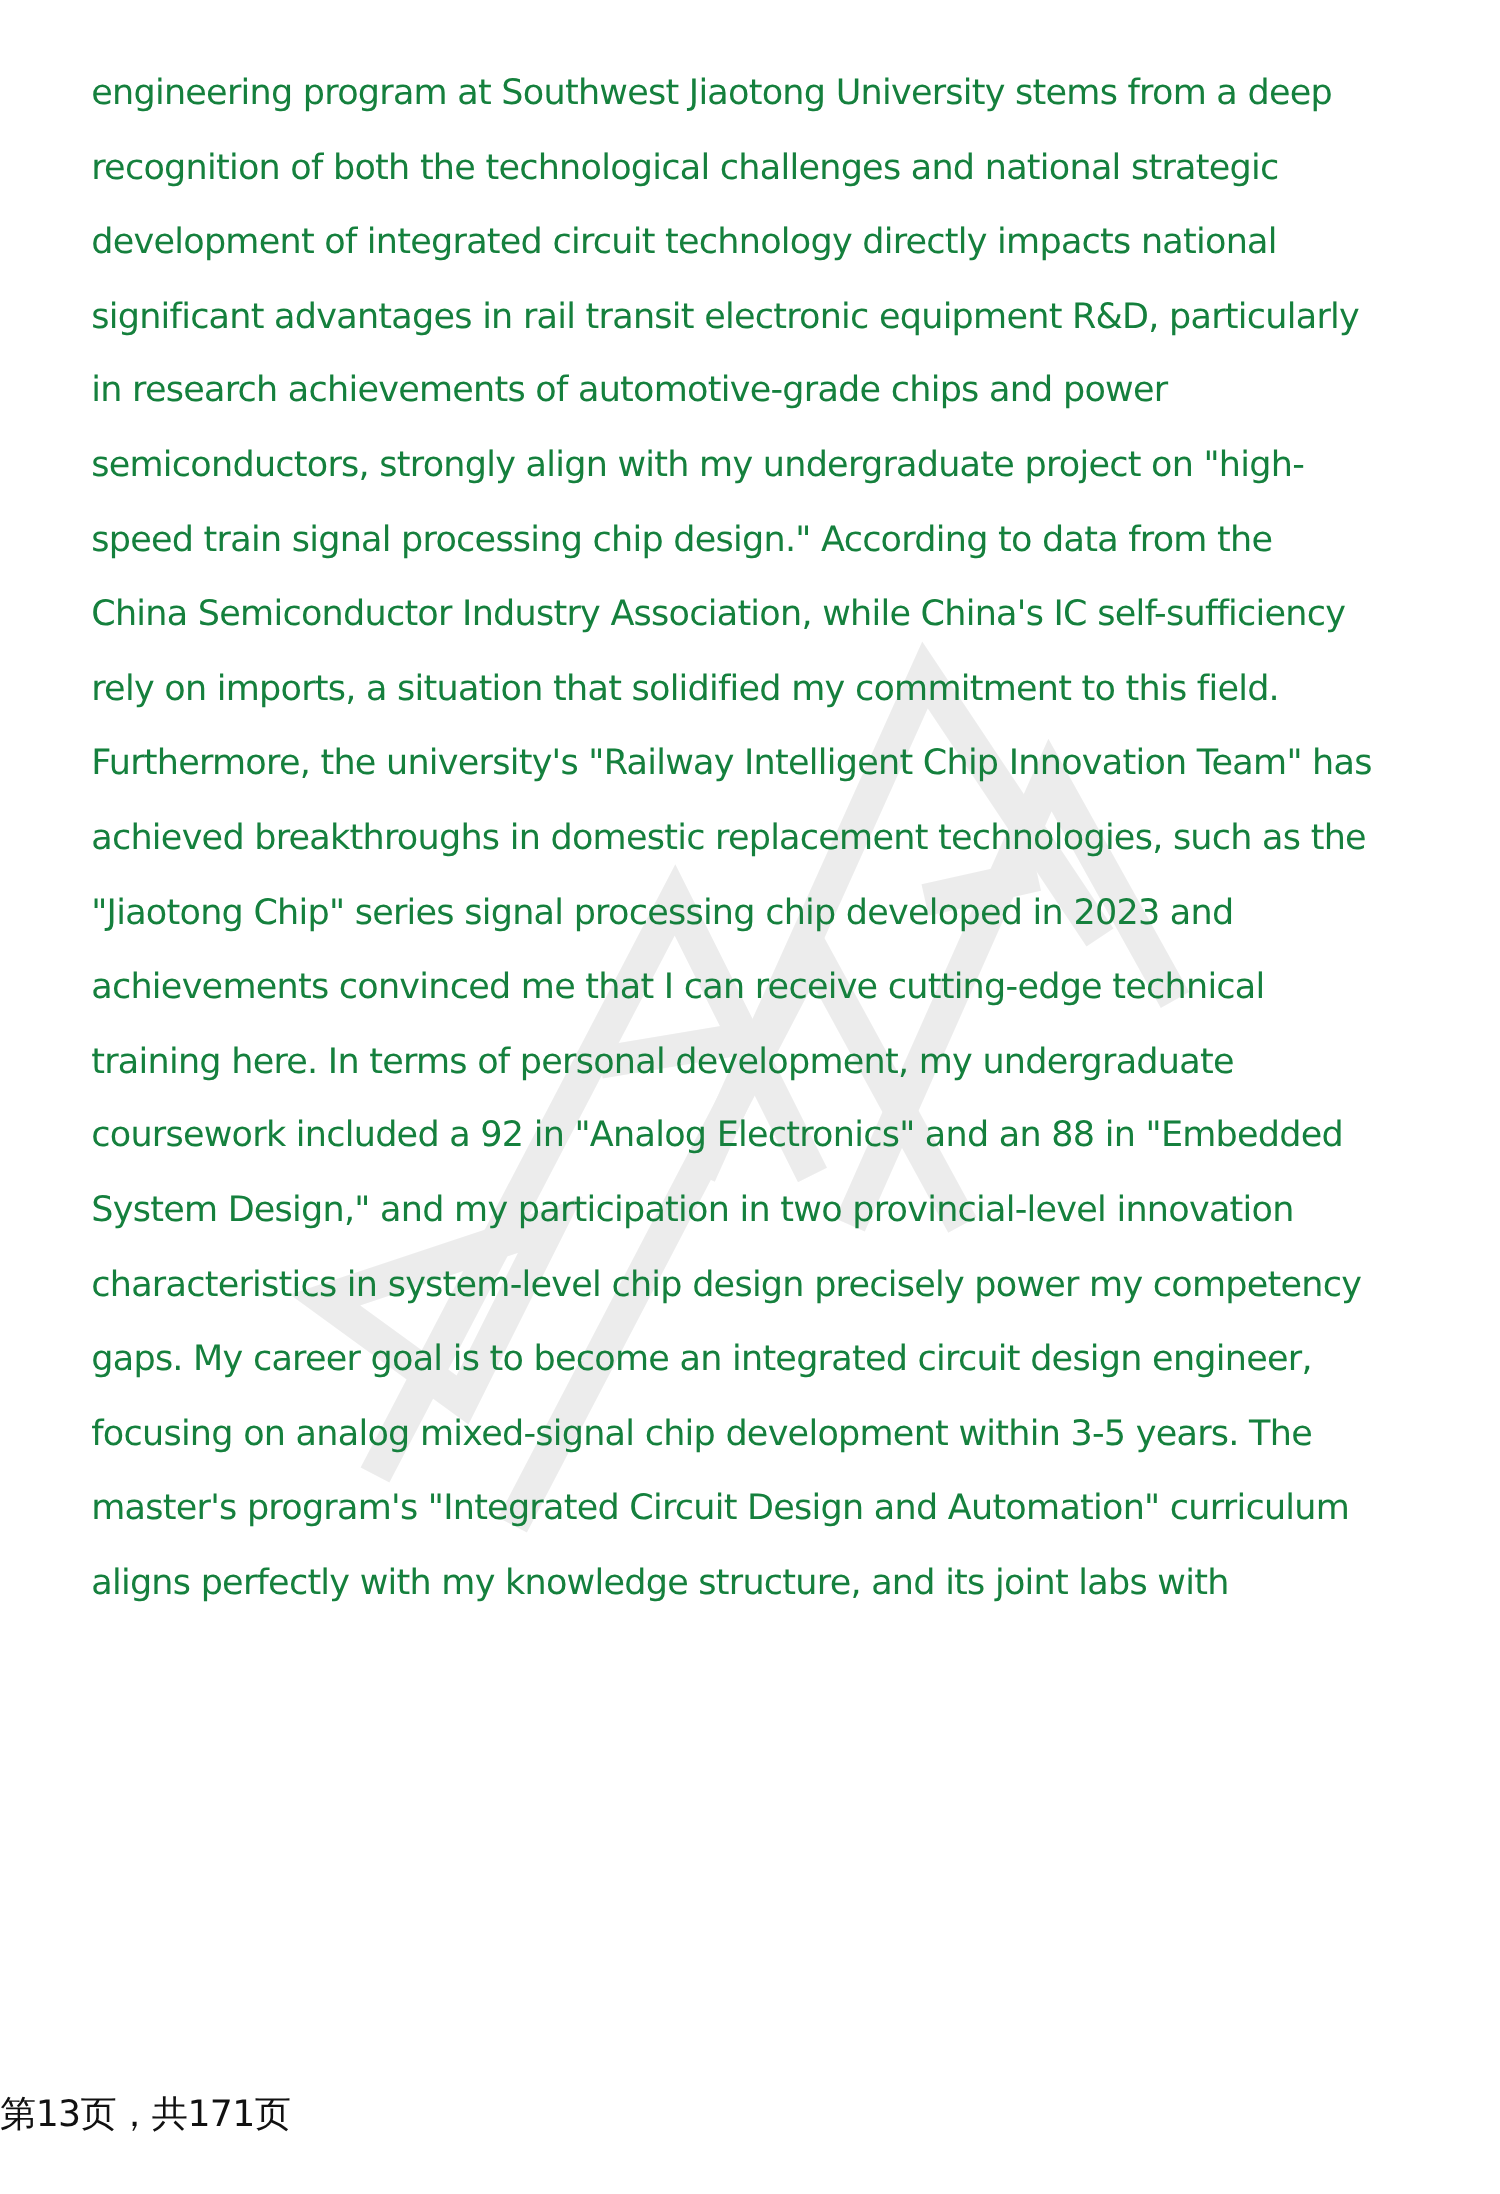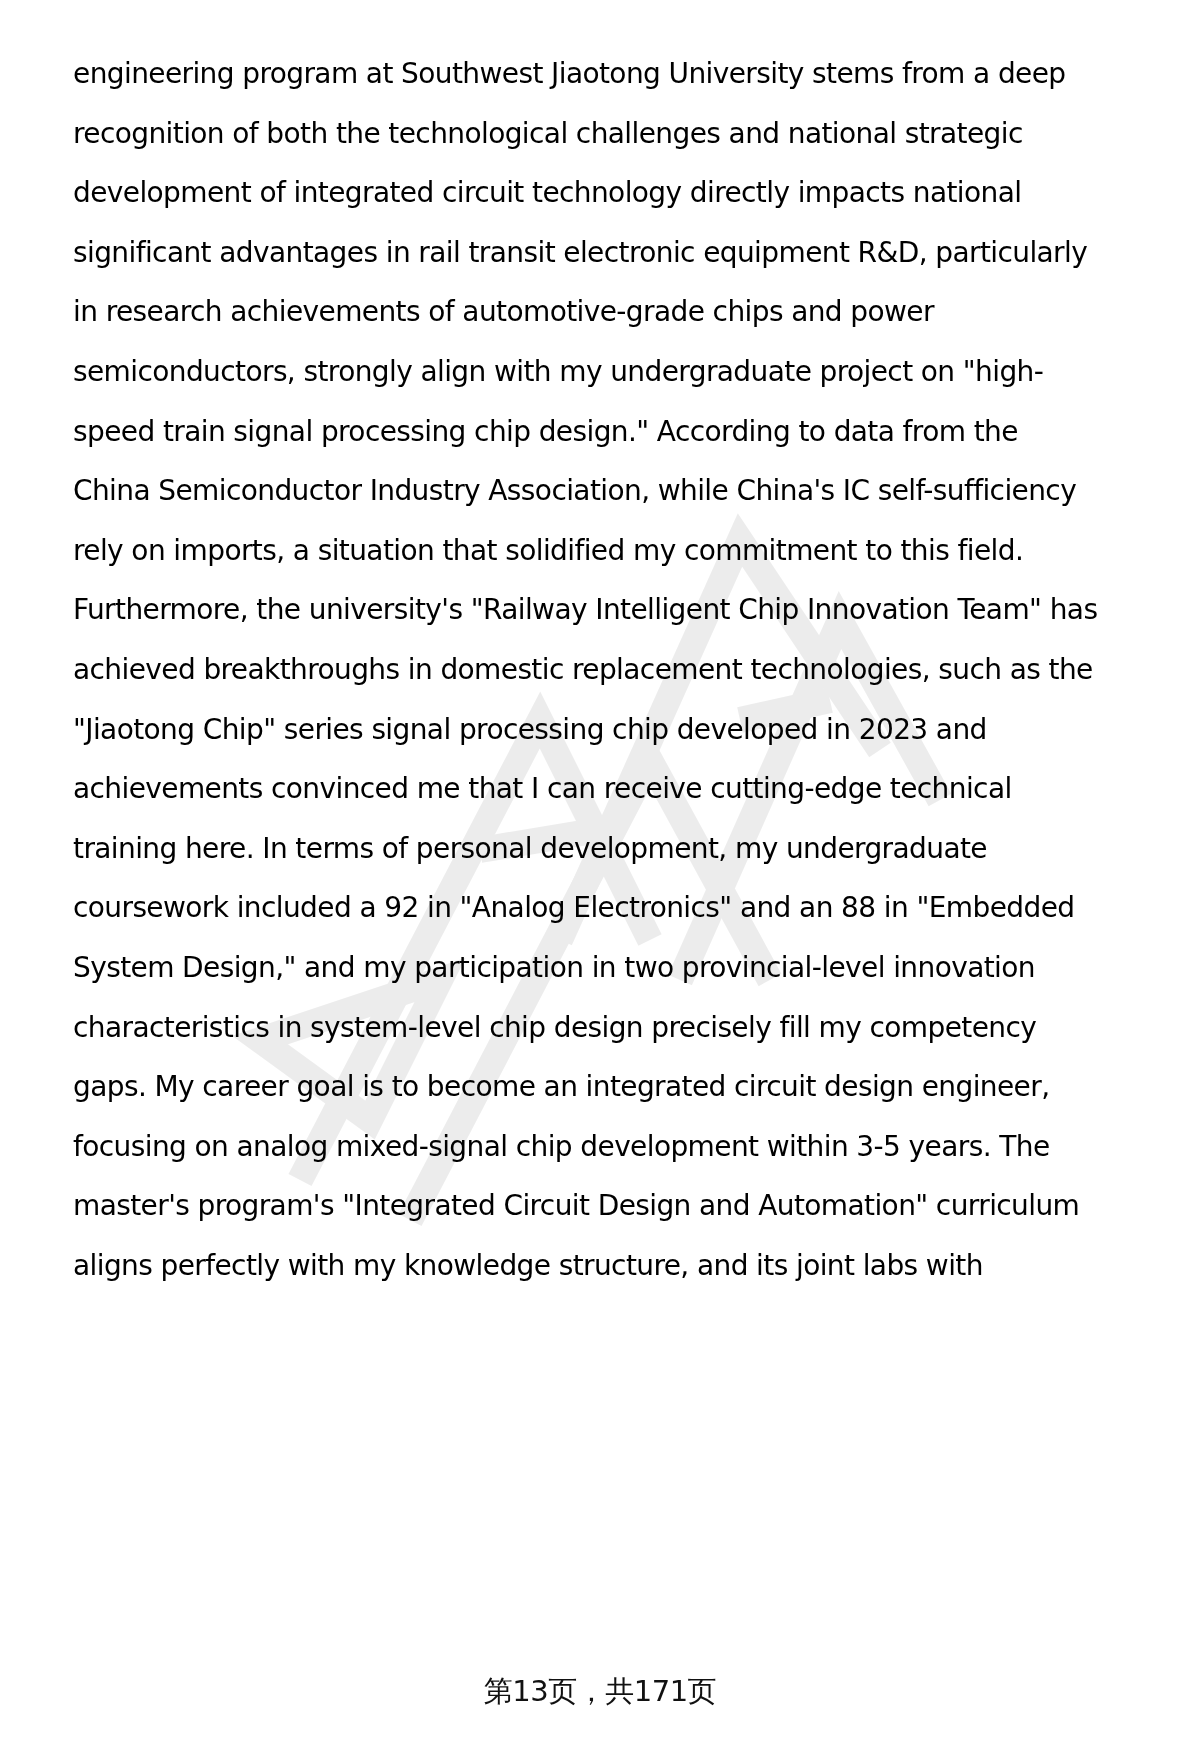--- a/index.html
+++ b/index.html
@@ -39,28 +39,28 @@
       margin: 0;
       padding: 0;
     }
     .line {
       display: block;
       height: 59.6px;
       line-height: 43px;
       font-size: 28px;
       letter-spacing: -0.6px;
       white-space: nowrap;
-      color: #000000;
+      color: #15803d;
     }
     .footer {
       position: absolute;
       left: 0;
       width: 1200px;
       top: 1672px;
-      text-align: center;
+      text-align: left;
       font-size: 29px;
       color: #111111;
       letter-spacing: -0.5px;
     }
   </style>
 </head>
 <body>
 
 <div class="page">
 
@@ -86,21 +86,21 @@
     <span class="line">speed train signal processing chip design." According to data from the</span>
     <span class="line">China Semiconductor Industry Association, while China's IC self-sufficiency</span>
     <span class="line">rely on imports, a situation that solidified my commitment to this field.</span>
     <span class="line">Furthermore, the university's "Railway Intelligent Chip Innovation Team" has</span>
     <span class="line">achieved breakthroughs in domestic replacement technologies, such as the</span>
     <span class="line">"Jiaotong Chip" series signal processing chip developed in 2023 and</span>
     <span class="line">achievements convinced me that I can receive cutting-edge technical</span>
     <span class="line">training here. In terms of personal development, my undergraduate</span>
     <span class="line">coursework included a 92 in "Analog Electronics" and an 88 in "Embedded</span>
     <span class="line">System Design," and my participation in two provincial-level innovation</span>
-    <span class="line">characteristics in system-level chip design precisely fill my competency</span>
+    <span class="line">characteristics in system-level chip design precisely power my competency</span>
     <span class="line">gaps. My career goal is to become an integrated circuit design engineer,</span>
     <span class="line">focusing on analog mixed-signal chip development within 3-5 years. The</span>
     <span class="line">master's program's "Integrated Circuit Design and Automation" curriculum</span>
     <span class="line">aligns perfectly with my knowledge structure, and its joint labs with</span>
   </div>
 
   <div class="footer">第13页，共171页</div>
 </div>
 
 </body></html>

